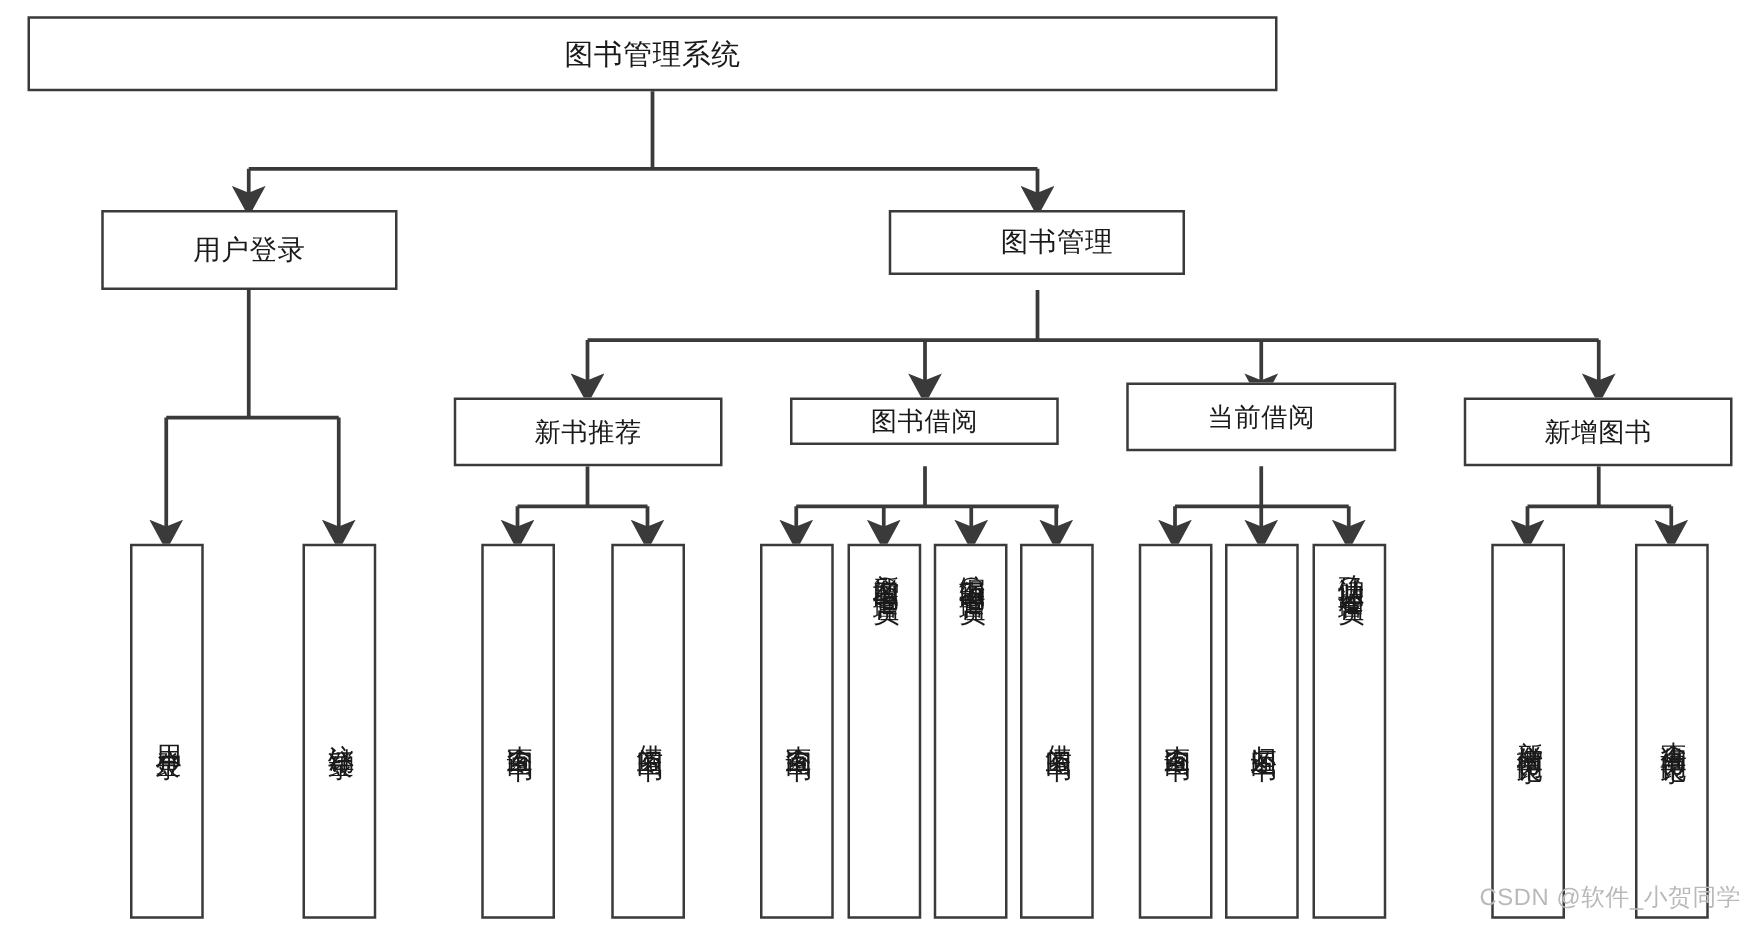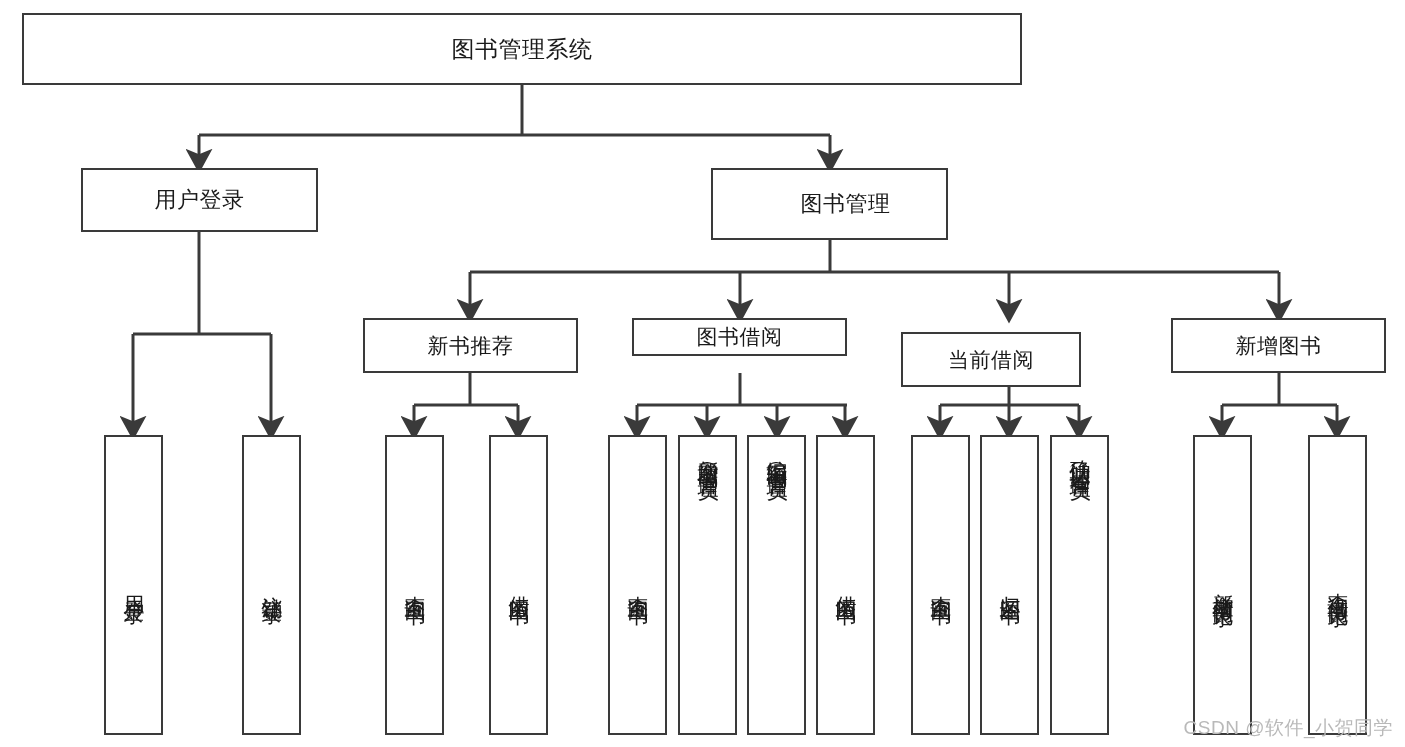--- a/index.html
+++ b/index.html
@@ -66,21 +66,21 @@
     display: block;
   }
   .node-leaf.leaf-center {
     align-items: center;
     padding-top: 0;
   }
   
   .watermark {
     position: absolute;
     right: 12px;
-    bottom: 6px;
+    bottom: 16px;
     font-family: "Liberation Sans", "DejaVu Sans", sans-serif;
     font-size: 19px;
     color: #b9b9b9;
     letter-spacing: 0.5px;
     white-space: nowrap;
     pointer-events: none;
   }
 </style>
 </head>
 <body>
@@ -130,41 +130,41 @@
       <path d="M 1009 405 L 1009 427" marker-end="url(#arrow)"></path>
       <path d="M 1079 405 L 1079 427" marker-end="url(#arrow)"></path>
 
       <path d="M 1279 373 L 1279 405"></path>
       <path d="M 1222 405 L 1337 405"></path>
       <path d="M 1222 405 L 1222 427" marker-end="url(#arrow)"></path>
       <path d="M 1337 405 L 1337 427" marker-end="url(#arrow)"></path>
     </g>
   </svg>
 
-  <div class="node-box node-root" style="left:22px; top:13px; width:1000px; height:72px;">
+  <div class="node-box node-root" style="left:22px; top:13px; width:1000px; height:60px;">
     <span class="node-label">图书管理系统</span>
   </div>
 
   <div class="node-box node-l2" style="left:81px; top:168px; width:237px; height:64px;">
     <span class="node-label">用户登录</span>
   </div>
 
-  <div class="node-box node-l2" style="left:711px; top:168px; width:237px; height:72px;padding-left:32px;">
+  <div class="node-box node-l2" style="left:711px; top:168px; width:237px; height:52px;padding-left:32px;">
     <span class="node-label">图书管理</span>
   </div>
 
   <div class="node-box node-l3" style="left:363px; top:318px; width:215px; height:55px;align-items:center;">
     <span class="node-label">新书推荐</span>
   </div>
 
   <div class="node-box node-l3" style="left:632px; top:318px; width:215px; height:38px;">
     <span class="node-label">图书借阅</span>
   </div>
 
-  <div class="node-box node-l3" style="left:901px; top:332px; width:180px; height:55px;">
+  <div class="node-box node-l3" style="left:901px; top:306px; width:216px; height:55px;">
     <span class="node-label">当前借阅</span>
   </div>
 
   <div class="node-box node-l3" style="left:1171px; top:318px; width:215px; height:55px;">
     <span class="node-label">新增图书</span>
   </div>
 
   <div class="node-box node-leaf leaf-center" style="left:104px; top:435px; width:59px; height:300px;">
     <span class="node-label">用户登录</span>
   </div>

